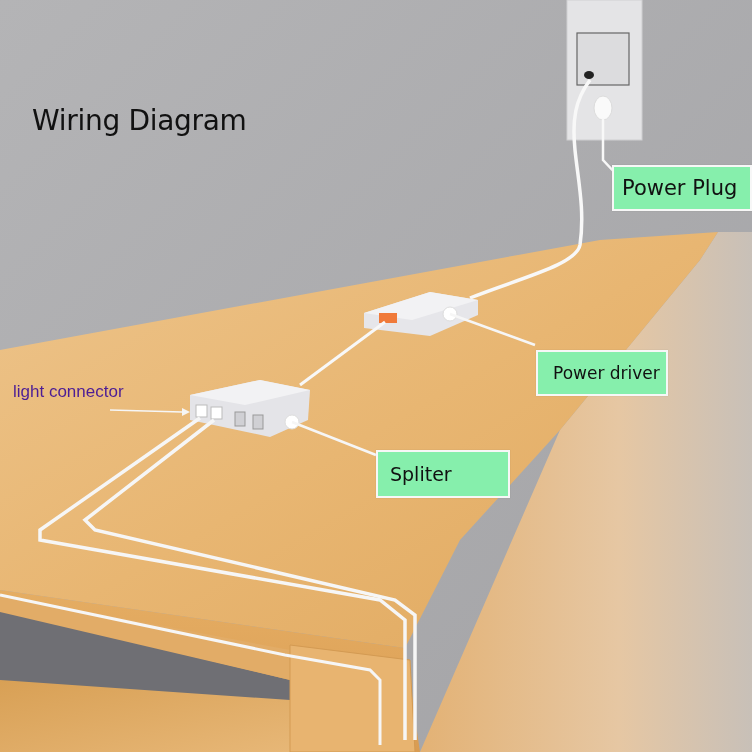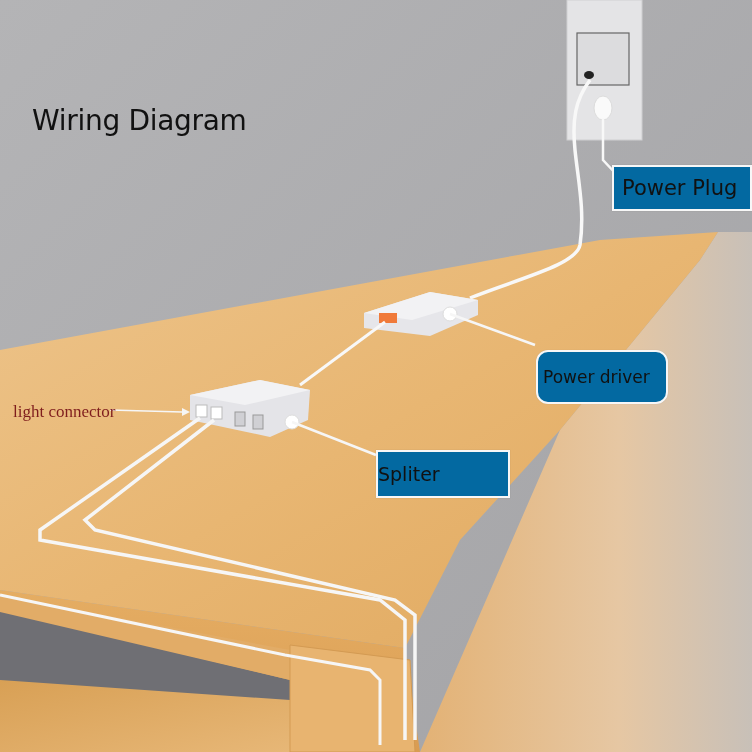--- a/index.html
+++ b/index.html
@@ -1,24 +1,24 @@
 <!DOCTYPE html>
 <html><head>
 <meta charset="utf-8">
 <style>
   html, body { margin: 0; padding: 0; }
   body { width: 752px; height: 752px; overflow: hidden; position: relative; background: #a9a9ab; font-family: "DejaVu Sans", sans-serif; }
   .scene { position: absolute; left: 0; top: 0; width: 752px; height: 752px; }
   .scene svg { position: absolute; left: 0; top: 0; }
   .title { position: absolute; left: 32px; top: 104px; font-family: "DejaVu Sans", sans-serif; font-size: 28px; color: #111; letter-spacing: -0.3px; }
-  .label-box { position: absolute; background: #0369a1; border: 2px solid #f7f7f7; box-sizing: border-box; color: #111; font-family: "DejaVu Sans", sans-serif; display: flex; align-items: center; box-shadow: 0 0 1px rgba(0,0,0,0.15); }
+  .label-box { position: absolute; background: #86efac; border: 2px solid #f7f7f7; box-sizing: border-box; color: #111; font-family: "DejaVu Sans", sans-serif; display: flex; align-items: center; box-shadow: 0 0 1px rgba(0,0,0,0.15); }
   .lb-plug { left: 612px; top: 165px; width: 140px; height: 46px; font-size: 21px; padding-left: 8px; }
-  .lb-driver { left: 536px; top: 350px; width: 132px; height: 54px; font-size: 17px; padding-left: 5px; border-radius: 12px; }
-  .lb-split { left: 376px; top: 450px; width: 134px; height: 48px; font-size: 19px; }
-  .light-conn { position: absolute; left: 13px; top: 382px; font-size: 17px; color: #7f1d1d; font-family: Liberation Serif, serif; margin-top: 20px; }
+  .lb-driver { left: 536px; top: 350px; width: 132px; height: 46px; font-size: 17px; padding-left: 15px; }
+  .lb-split { left: 376px; top: 450px; width: 134px; height: 48px; font-size: 19px; padding-left: 12px; }
+  .light-conn { position: absolute; left: 13px; top: 382px; font-size: 17px; color: #4c1d95; font-family: Liberation Sans, sans-serif; }
 </style>
 </head>
 <body>
 
 <div class="scene">
   <svg width="752" height="752" viewBox="0 0 752 752">
     <defs>
       <linearGradient id="wallG" x1="0" y1="0" x2="1" y2="1">
         <stop offset="0" stop-color="#b4b4b6"></stop>
         <stop offset="1" stop-color="#a3a3a6"></stop>

